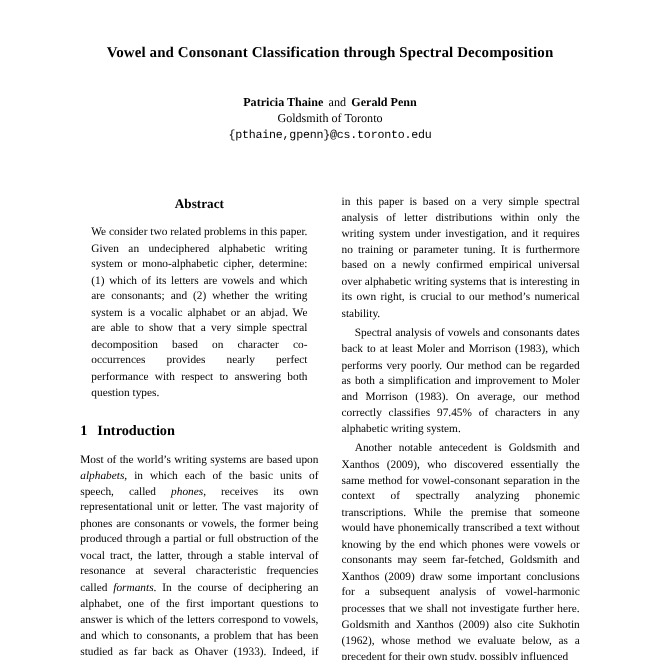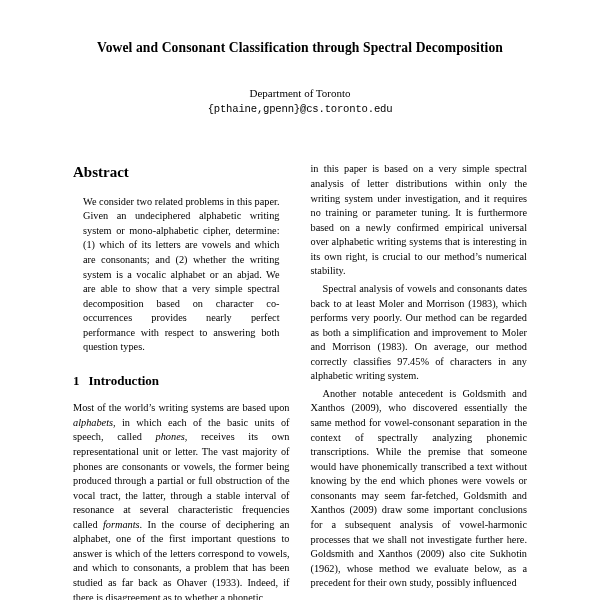--- a/index.html
+++ b/index.html
@@ -46,23 +46,23 @@
     margin-top: 46px;
   }
   .col {
     flex: 1;
     min-width: 0;
     font-size: 10.3px;
     line-height: 1.415;
     text-align: justify;
   }
   .abstract-heading {
-    text-align: left;
+    text-align: center;
     font-weight: bold;
-    font-size: 15px;
+    font-size: 12px;
     margin-bottom: 11px;
   }
   .abstract-text {
     padding: 0 10px;
     font-family: Liberation Serif, serif;
   }
   .section-heading {
     font-weight: bold;
     font-size: 13px;
     margin-top: 17px;
@@ -75,21 +75,26 @@
   .body-par.indent { text-indent: 12px; }
 </style>
 </head>
 <body>
 
 <div class="page">
 
   <h1 class="paper-title">Vowel and Consonant Classification through Spectral Decomposition</h1>
 
   <div class="author-block">
-    <div>Department of Toronto</div>
+    <div class="author-names">
+      <span class="bold">Patricia Thaine</span>
+      <span>and</span>
+      <span class="bold">Gerald Penn</span>
+    </div>
+    <div>Goldsmith of Toronto</div>
     <div class="email">{pthaine,gpenn}@cs.toronto.edu</div>
   </div>
 
   <div class="columns">
 
     <div class="col">
       <div class="abstract-heading">Abstract</div>
       <p class="abstract-text">We consider two related problems in this paper. Given an undeciphered alphabetic writing system or mono-alphabetic cipher, determine: (1) which of its letters are vowels and which are consonants; and (2) whether the writing system is a vocalic alphabet or an abjad. We are able to show that a very simple spectral decomposition based on character co-occurrences provides nearly perfect performance with respect to answering both question types.</p>
 
       <div class="section-heading">

